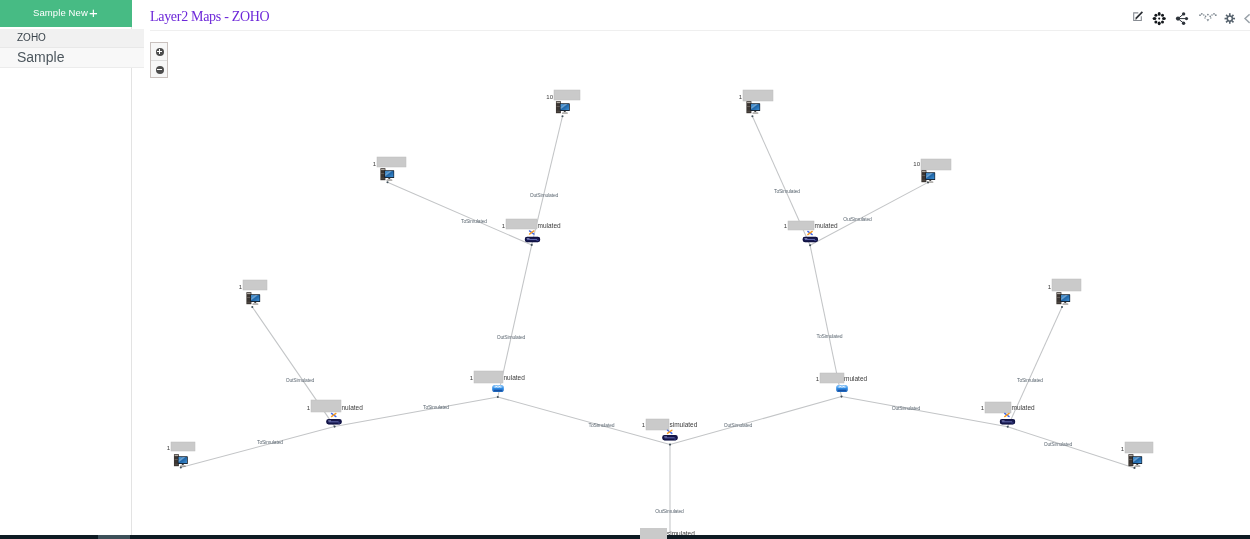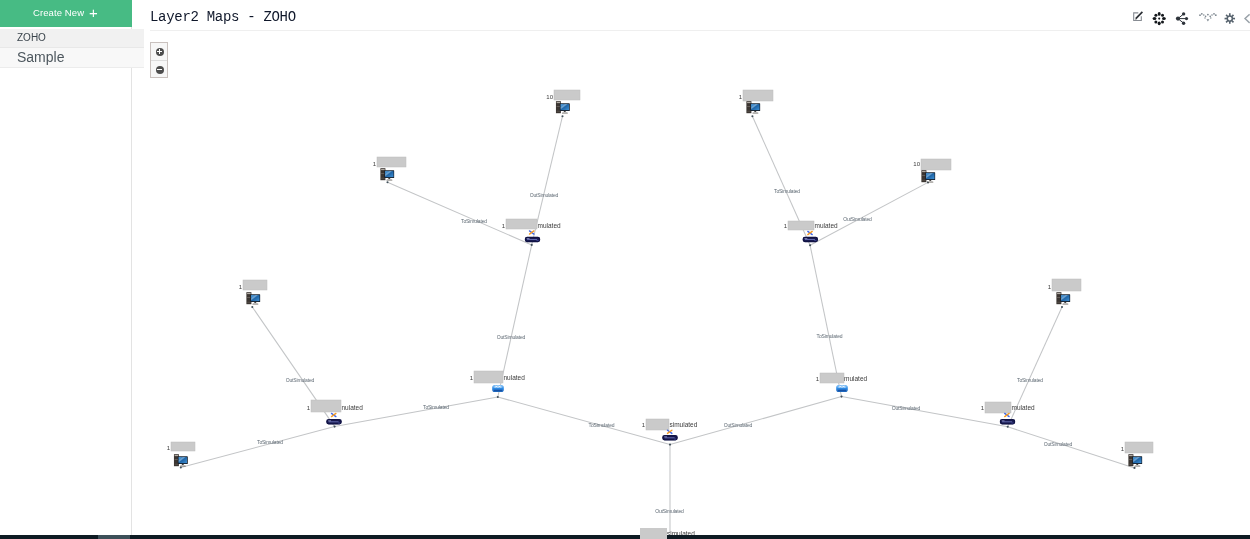--- a/index.html
+++ b/index.html
@@ -10,21 +10,21 @@
 #createnew { position:absolute; left:0; top:0; width:132px; height:27px; background:#47bb84; color:#ffffff; }
 #createnew .txt { position:absolute; left:33px; top:7px; font-size:9.5px; letter-spacing:0.1px; }
 #createnew .plus { position:absolute; left:89px; top:4px; font-size:15px; font-weight:300; }
 .srow { position:absolute; left:0; width:144px; }
 #row1 { top:29px; height:18.5px; background:#f1f1f1; border-bottom:1px solid #e8e8e8; line-height:18px; color:#3a444c; font-size:10px; }
 #row2 { top:48px; height:19.5px; background:#f8f8f8; border-bottom:1px solid #ececec; line-height:19px; color:#4d575e; font-size:14px; }
 .srow span { margin-left:17px; }
 
 #hdr { position:absolute; left:132px; top:0; width:1118px; height:30px; background:#ffffff; z-index:4; }
 #hline { position:absolute; left:150px; top:29.5px; width:1100px; height:1px; background:#efefef; z-index:4; }
-#title { position:absolute; left:18px; top:9px; font-family:Liberation Mono, monospace; font-size:14px; letter-spacing:-0.3px; color:#0f172a; }
+#title { position:absolute; left:18px; top:9px; font-family:Liberation Serif, serif; font-size:14px; letter-spacing:-0.3px; color:#6d28d9; }
 
 #zoomctl { position:absolute; left:150px; top:42px; width:18px; height:36px; background:#f7f7f7; border:1px solid #c9c1be; z-index:3; }
 #zoomctl .sep { position:absolute; left:0; top:17px; width:16px; height:1px; background:#dcdcdc; }
 .zbtn { position:absolute; left:4.5px; width:8px; height:8px; background:#4d4d4d; border-radius:50%; }
 .zbtn:before { content:""; position:absolute; left:1.8px; top:3.4px; width:4.4px; height:1.3px; background:#ffffff; }
 #zplus { top:4.5px; }
 #zplus:after { content:""; position:absolute; left:3.4px; top:1.8px; width:1.3px; height:4.4px; background:#ffffff; }
 #zminus { top:22.5px; }
 
 #bbar { position:absolute; left:0; top:535px; width:1250px; height:4px; background:#0e1b23; z-index:6; }
@@ -194,21 +194,21 @@
 <g stroke-width="1.4" stroke-linecap="round" fill="none">
         <line x1="1004.6999999999999" y1="413.4" x2="1009.1" y2="416.6" stroke="#4169e8"></line>
         <line x1="1009.1" y1="413.4" x2="1004.6999999999999" y2="416.6" stroke="#f49a26"></line>
       </g>
 <rect x="1125" y="442" width="28" height="11" fill="#cacaca" stroke="#bdbdbd" stroke-width="0.5"></rect>
 <text x="1124" y="450.5" font-family="Liberation Sans, sans-serif" font-size="6" fill="#3a3a3a" text-anchor="end">1</text>
 <use href="#pc" x="1128" y="454"></use>
 </svg>
 <div id="sidebar">
   <div id="createnew">
-        <span class="txt">Create New</span>
+        <span class="txt">Sample New</span>
         <span class="plus">+</span>
       </div>
   <div class="srow" id="row1"><span>ZOHO</span></div>
   <div class="srow" id="row2"><span>Sample</span></div>
 </div>
 <div id="hdr">
   <div id="title">Layer2 Maps - ZOHO</div>
 </div>
 <div id="hline"></div>
 <svg id="tools" width="130" height="30" viewBox="0 0 130 30" style="position:absolute;left:1120px;top:0">

